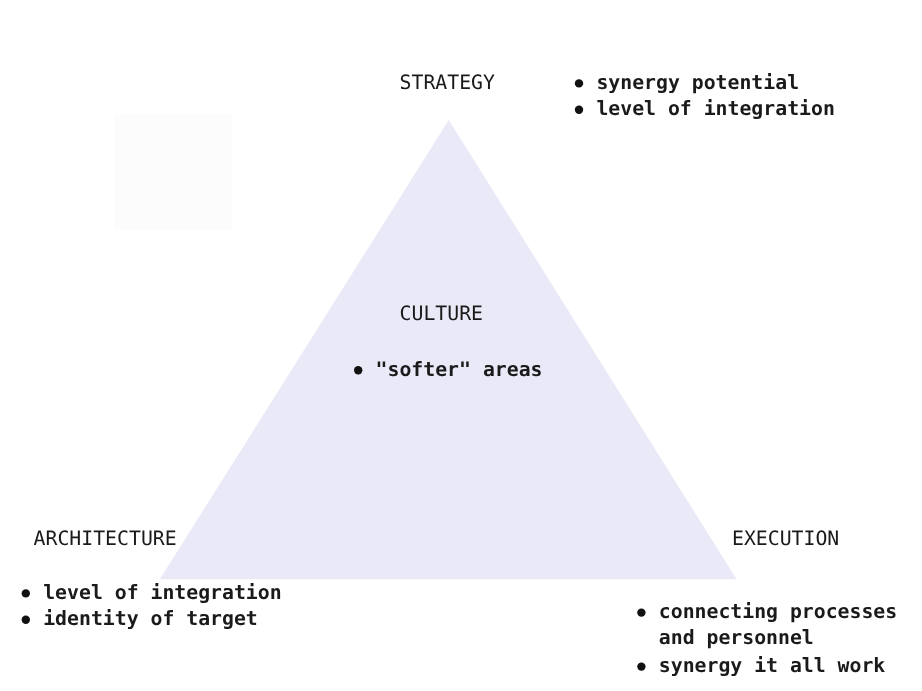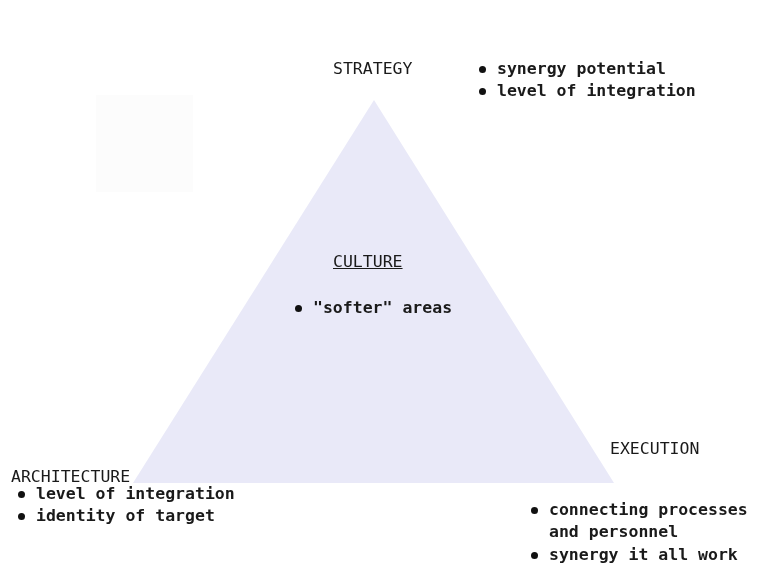--- a/index.html
+++ b/index.html
@@ -64,29 +64,29 @@
     <div class="bullet-item">
       <span class="dot"></span>
       <span class="bullet-text">synergy potential</span>
     </div>
     <div class="bullet-item">
       <span class="dot"></span>
       <span class="bullet-text">level of integration</span>
     </div>
   </div>
 
-  <div class="abs label" style="left:333px; top:251px;text-decoration:underline;">CULTURE</div>
+  <div class="abs label" style="left:333px; top:251px;">CULTURE</div>
   <div class="abs bullet-list" style="left:295px; top:297px;">
     <div class="bullet-item">
       <span class="dot"></span>
       <span class="bullet-text">"softer" areas</span>
     </div>
   </div>
 
-  <div class="abs label" style="left:11px; top:438px;margin-top:28px;">ARCHITECTURE</div>
+  <div class="abs label" style="left:28px; top:438px;">ARCHITECTURE</div>
   <div class="abs bullet-list" style="left:18px; top:483px;">
     <div class="bullet-item">
       <span class="dot"></span>
       <span class="bullet-text">level of integration</span>
     </div>
     <div class="bullet-item">
       <span class="dot"></span>
       <span class="bullet-text">identity of target</span>
     </div>
   </div>

